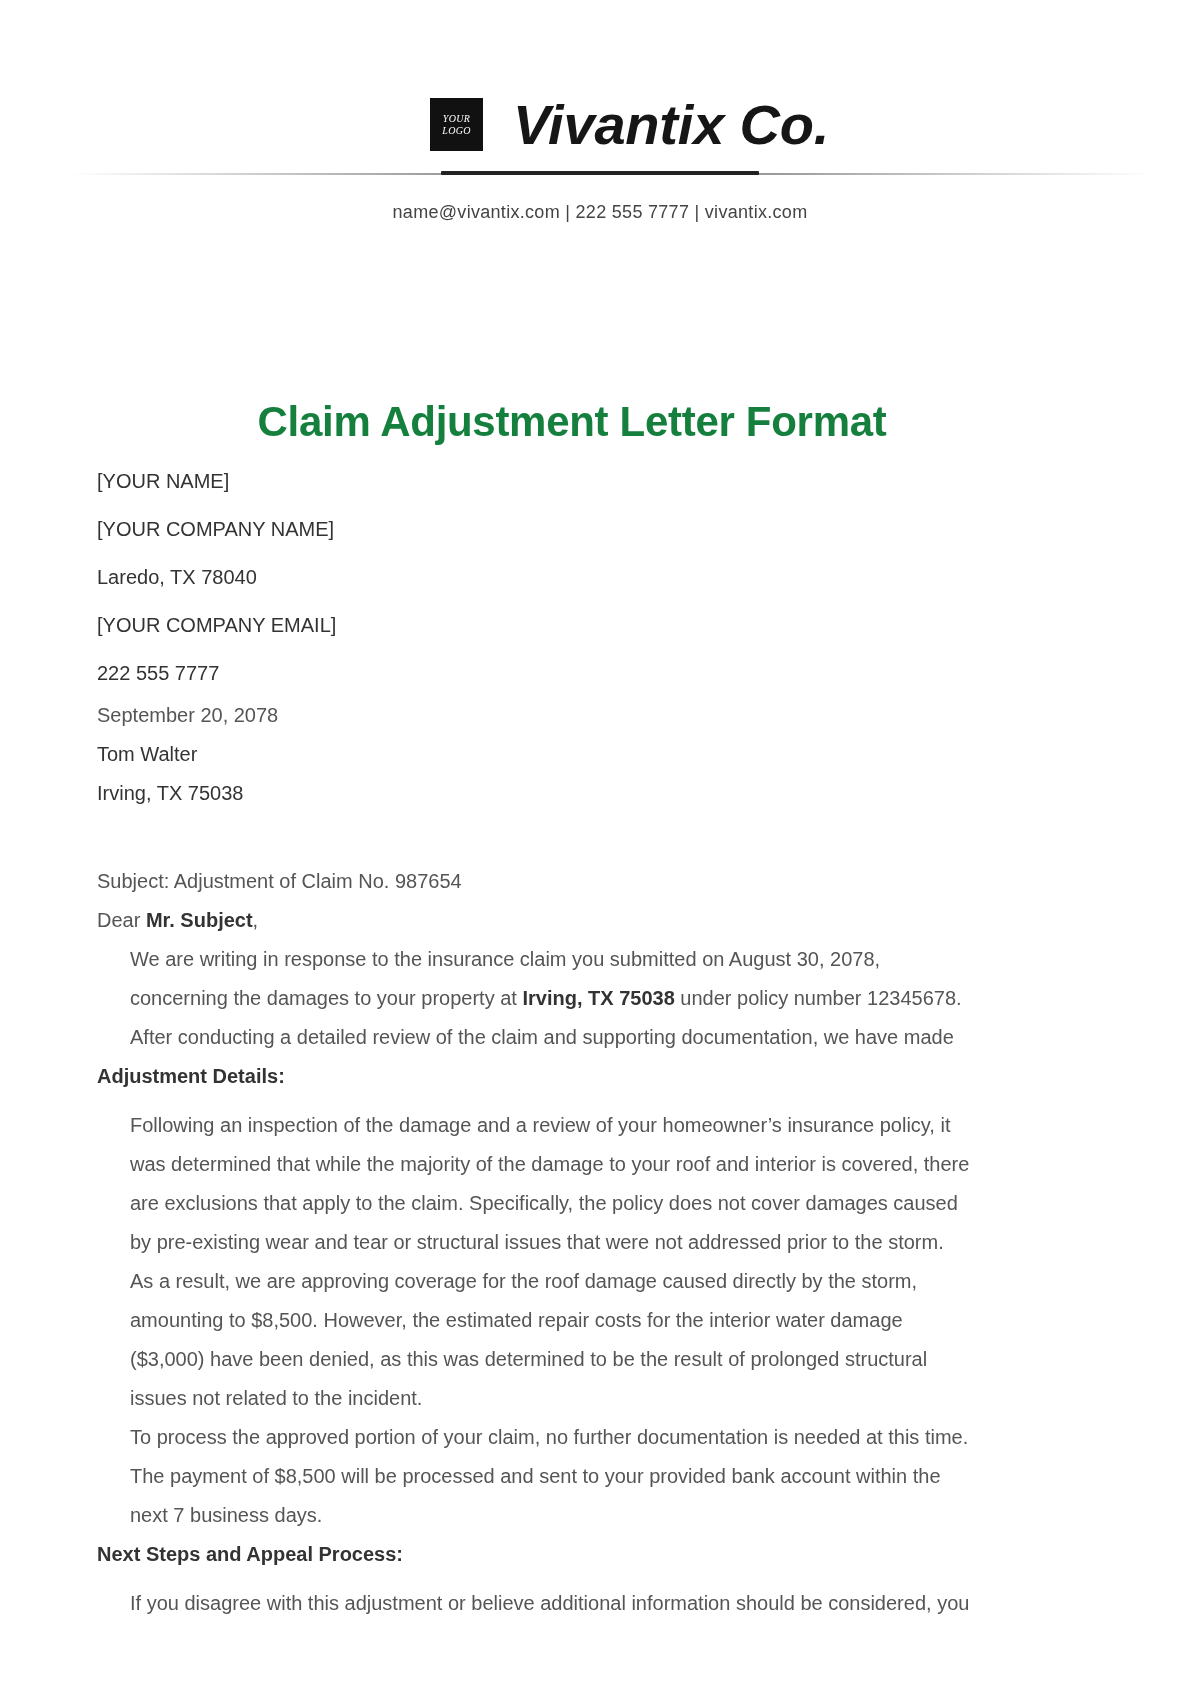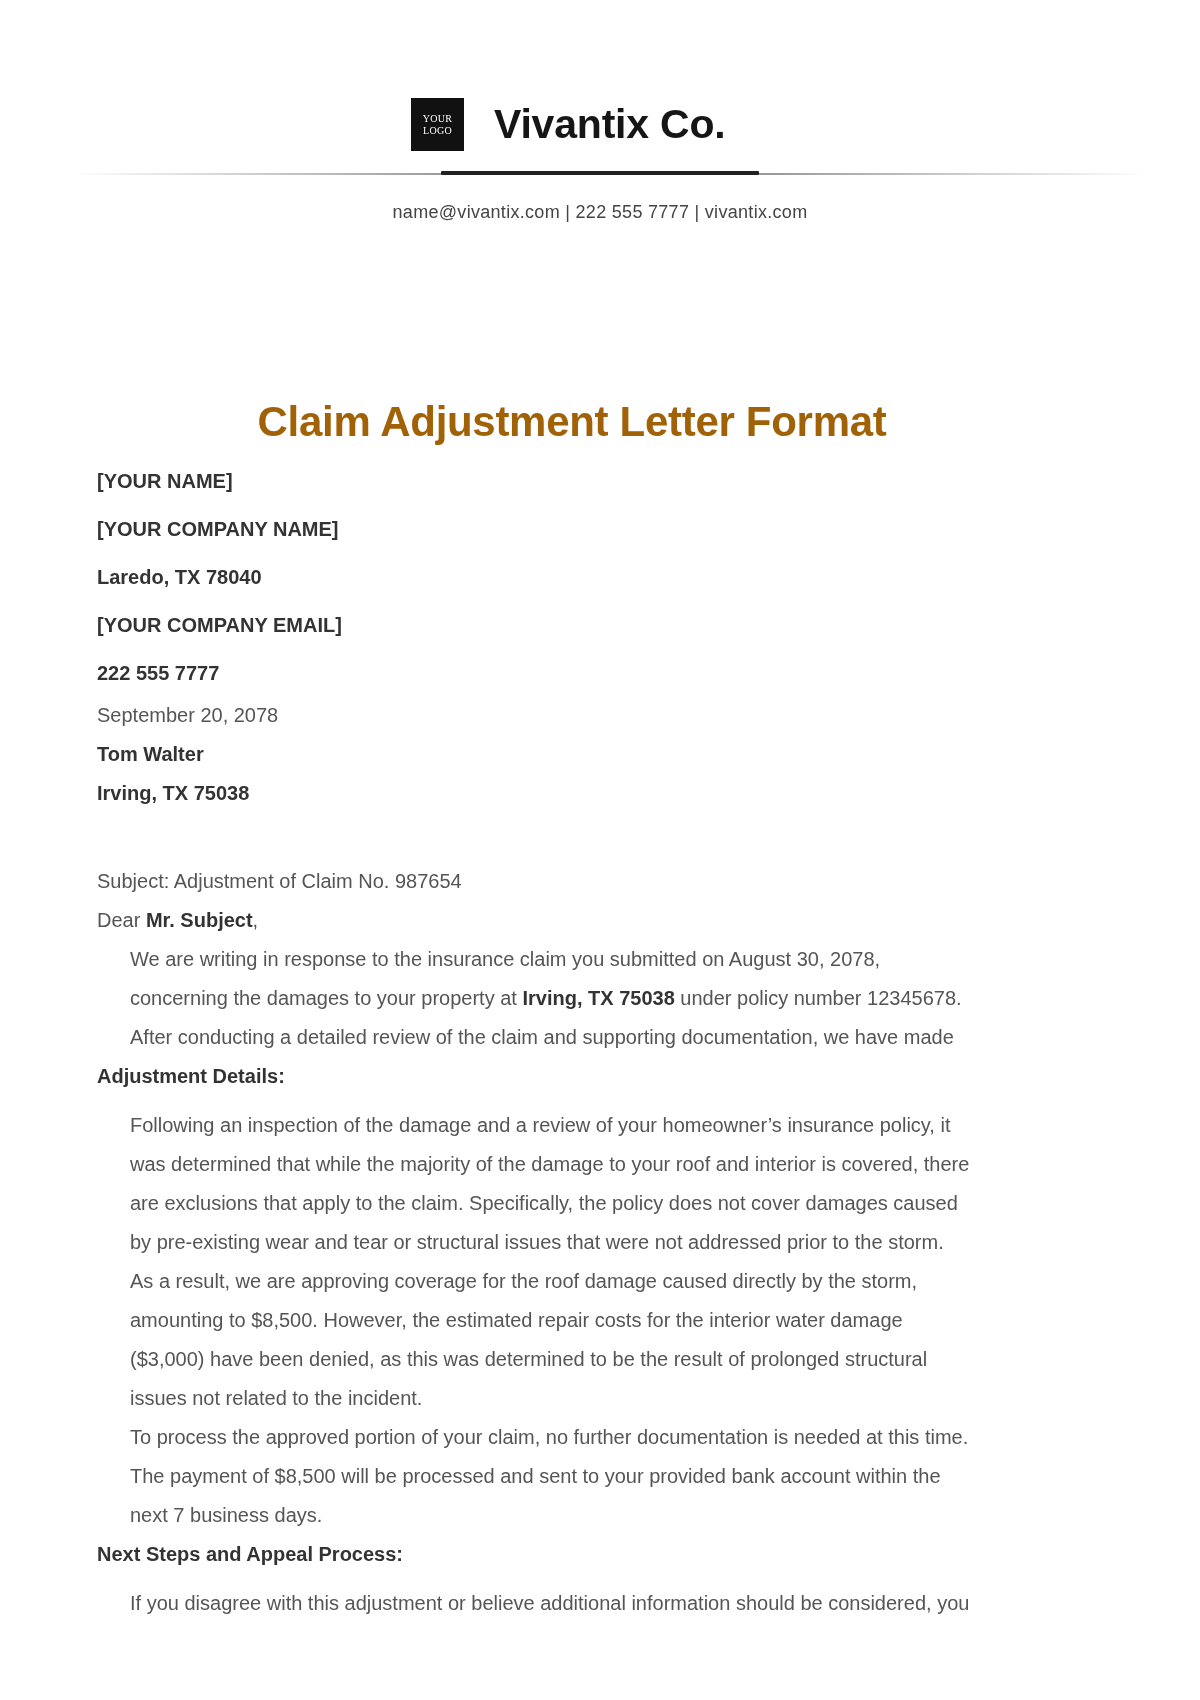--- a/index.html
+++ b/index.html
@@ -1,40 +1,40 @@
 <!DOCTYPE html>
 <html><head>
 <meta charset="utf-8">
 <style>
   html, body { margin: 0; padding: 0; background: #ffffff; }
   body { width: 1200px; height: 1700px; overflow: hidden; position: relative;
          font-family: "Liberation Sans", "DejaVu Sans", sans-serif; color: #555555; }
 
   .header { position: absolute; left: 0; top: 0; width: 1200px; }
-  .brand { position: absolute; top: 98px; left: 411px; display: flex; align-items: center; }
+  .brand { position: absolute; top: 98px; left: 430px; display: flex; align-items: center; font-style: italic; }
   .logo-box { width: 53px; height: 53px; background: #111111; color: #ffffff;
               display: flex; flex-direction: column; align-items: center; justify-content: center;
               font-family: "Liberation Serif", "DejaVu Serif", serif; font-size: 10px; line-height: 12px;
               letter-spacing: 0.3px; }
-  .company-name { margin-left: 30px; font-size: 41px; font-weight: bold; color: #161616; letter-spacing: -0.2px;
+  .company-name { margin-left: 30px; font-size: 56px; font-weight: bold; color: #161616; letter-spacing: -0.2px;
                   line-height: 53px; white-space: nowrap; }
 
   .divider { position: absolute; top: 173px; left: 70px; width: 1080px; height: 2px;
              background: linear-gradient(to right, rgba(120,120,120,0) 0%, rgba(120,120,120,0.75) 35%, rgba(120,120,120,0.75) 65%, rgba(120,120,120,0) 100%); }
   .divider-bold { position: absolute; top: 171px; left: 441px; width: 318px; height: 4px; background: #222222; border-radius: 1px; }
 
   .contact { position: absolute; top: 202px; left: 0; width: 1200px; text-align: center;
              font-size: 18px; color: #444444; letter-spacing: 0.3px; }
 
   .doc-title { position: absolute; top: 398px; left: 0; width: 1144px; text-align: center;
-               font-size: 42px; font-weight: bold; color: #a16207; letter-spacing: -0.3px; line-height: 48px; }
+               font-size: 42px; font-weight: bold; color: #15803d; letter-spacing: -0.3px; line-height: 48px; }
 
   .block { position: absolute; left: 97px; width: 1000px; }
   .line { font-size: 20px; line-height: 39px; height: 39px; white-space: nowrap; }
-  .bold { font-weight: bold; color: #333333; }
+  .bold { font-weight: normal; color: #333333; }
 
   .sender .line { height: 48px; line-height: 48px; }
   .para { font-size: 20px; line-height: 39px; color: #555555; width: 1000px; }
   .para .line { white-space: nowrap; margin-left: 33px; }
   .section-heading { font-size: 20px; line-height: 39px; font-weight: bold; color: #333333; margin-bottom: 10px; }
   b, strong { color: #333333; }
 </style>
 </head>
 <body>
 

